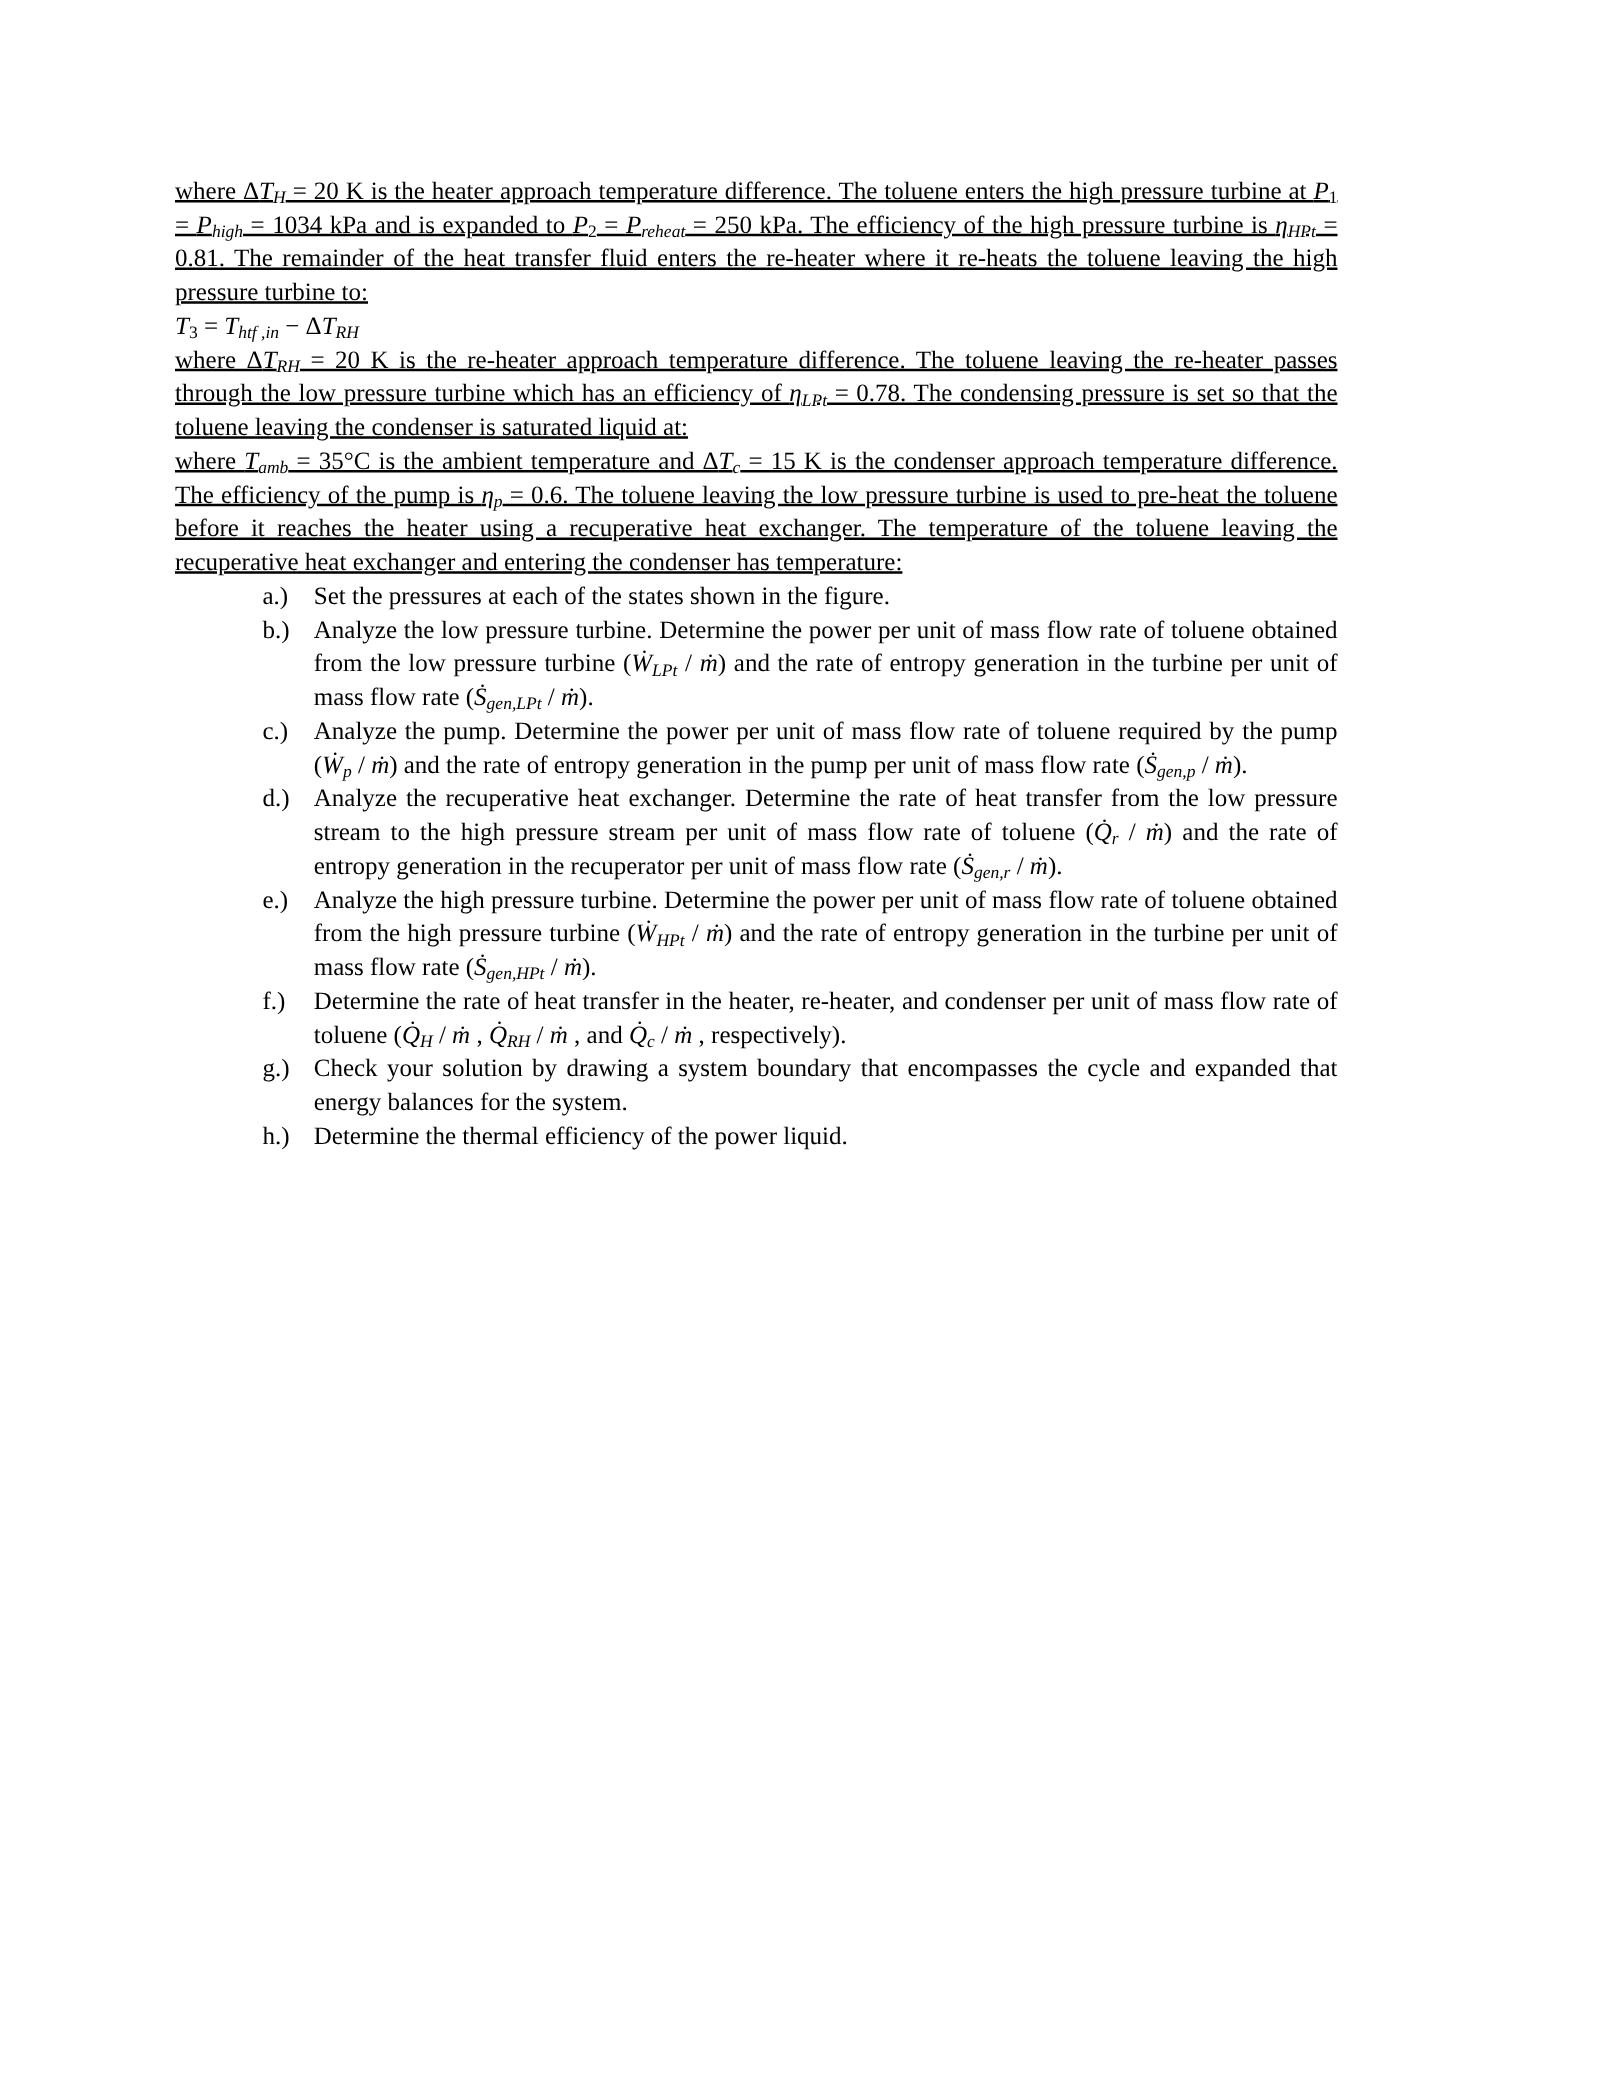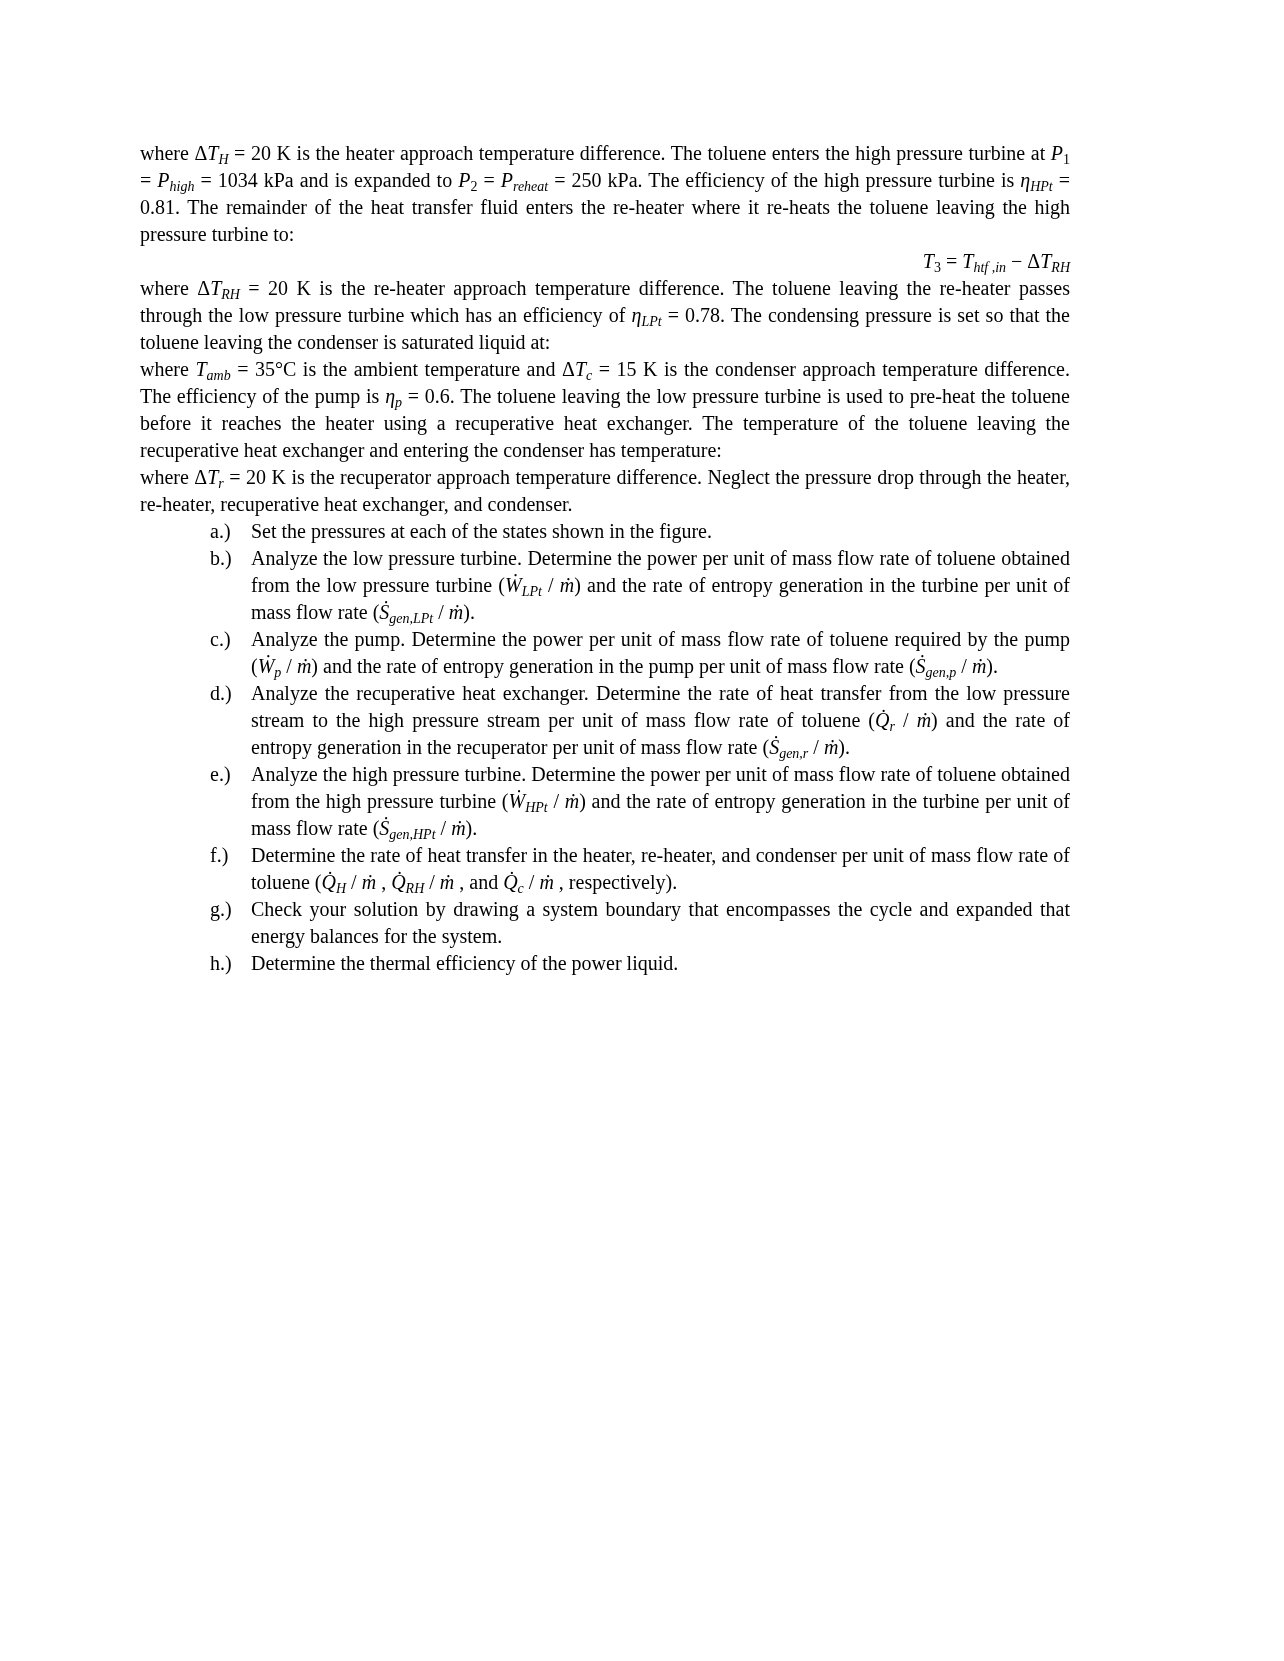--- a/index.html
+++ b/index.html
@@ -16,24 +16,25 @@
     padding: 140px 214px 40px 140px;
     font-family: "Liberation Serif", serif;
     font-size: 20px;
     line-height: 27px;
     color: #000000;
     overflow: hidden;
   }
   .para {
     margin: 0;
     text-align: justify;
+    text-decoration: underline;
   }
   .eq {
     margin: 0;
-    text-align: right;
+    text-align: left;
   }
   .items {
     margin: 0;
     padding-left: 70px;
   }
   .item {
     display: flex;
     align-items: baseline;
   }
   .item-label {
@@ -61,21 +62,20 @@
   <p class="para"><span>where Δ</span><span class="i">T</span><span class="i sub">H</span><span> = 20 K is the heater approach temperature difference. The toluene enters the high pressure turbine at </span><span class="i">P</span><span class="sub">1</span><span> = </span><span class="i">P</span><span class="i sub">high</span><span> = 1034 kPa and is expanded to </span><span class="i">P</span><span class="sub">2</span><span> = </span><span class="i">P</span><span class="i sub">reheat</span><span> = 250 kPa. The efficiency of the high pressure turbine is </span><span class="i">η</span><span class="i sub">HPt</span><span> = 0.81. The remainder of the heat transfer fluid enters the re-heater where it re-heats the toluene leaving the high pressure turbine to:</span></p>
 
   <div class="eq"><span class="i">T</span><span class="sub">3</span><span> = </span><span class="i">T</span><span class="i sub">htf ,in</span><span> − Δ</span><span class="i">T</span><span class="i sub">RH</span></div>
 
   <p class="para"><span>where Δ</span><span class="i">T</span><span class="i sub">RH</span><span> = 20 K is the re-heater approach temperature difference. The toluene leaving the re-heater passes through the low pressure turbine which has an efficiency of </span><span class="i">η</span><span class="i sub">LPt</span><span> = 0.78. The condensing pressure is set so that the toluene leaving the condenser is saturated liquid at:</span></p>
 
 
   <p class="para"><span>where </span><span class="i">T</span><span class="i sub">amb</span><span> = 35°C is the ambient temperature and Δ</span><span class="i">T</span><span class="i sub">c</span><span> = 15 K is the condenser approach temperature difference. The efficiency of the pump is </span><span class="i">η</span><span class="i sub">p</span><span> = 0.6. The toluene leaving the low pressure turbine is used to pre-heat the toluene before it reaches the heater using a recuperative heat exchanger. The temperature of the toluene leaving the recuperative heat exchanger and entering the condenser has temperature:</span></p>
 
 
-  <p class="para"><span>where Δ</span><span class="i">T</span><span class="i sub">r</span><span> = 20 K is the recuperator approach temperature difference. Neglect the pressure drop through the heater, re-heater, recuperative heat exchanger, and condenser.</span></p>
 
   <div class="items">
 
     <div class="item">
       <span class="item-label">a.)</span>
       <span class="item-text"><span>Set the pressures at each of the states shown in the figure.</span></span>
     </div>
 
     <div class="item">
       <span class="item-label">b.)</span>

